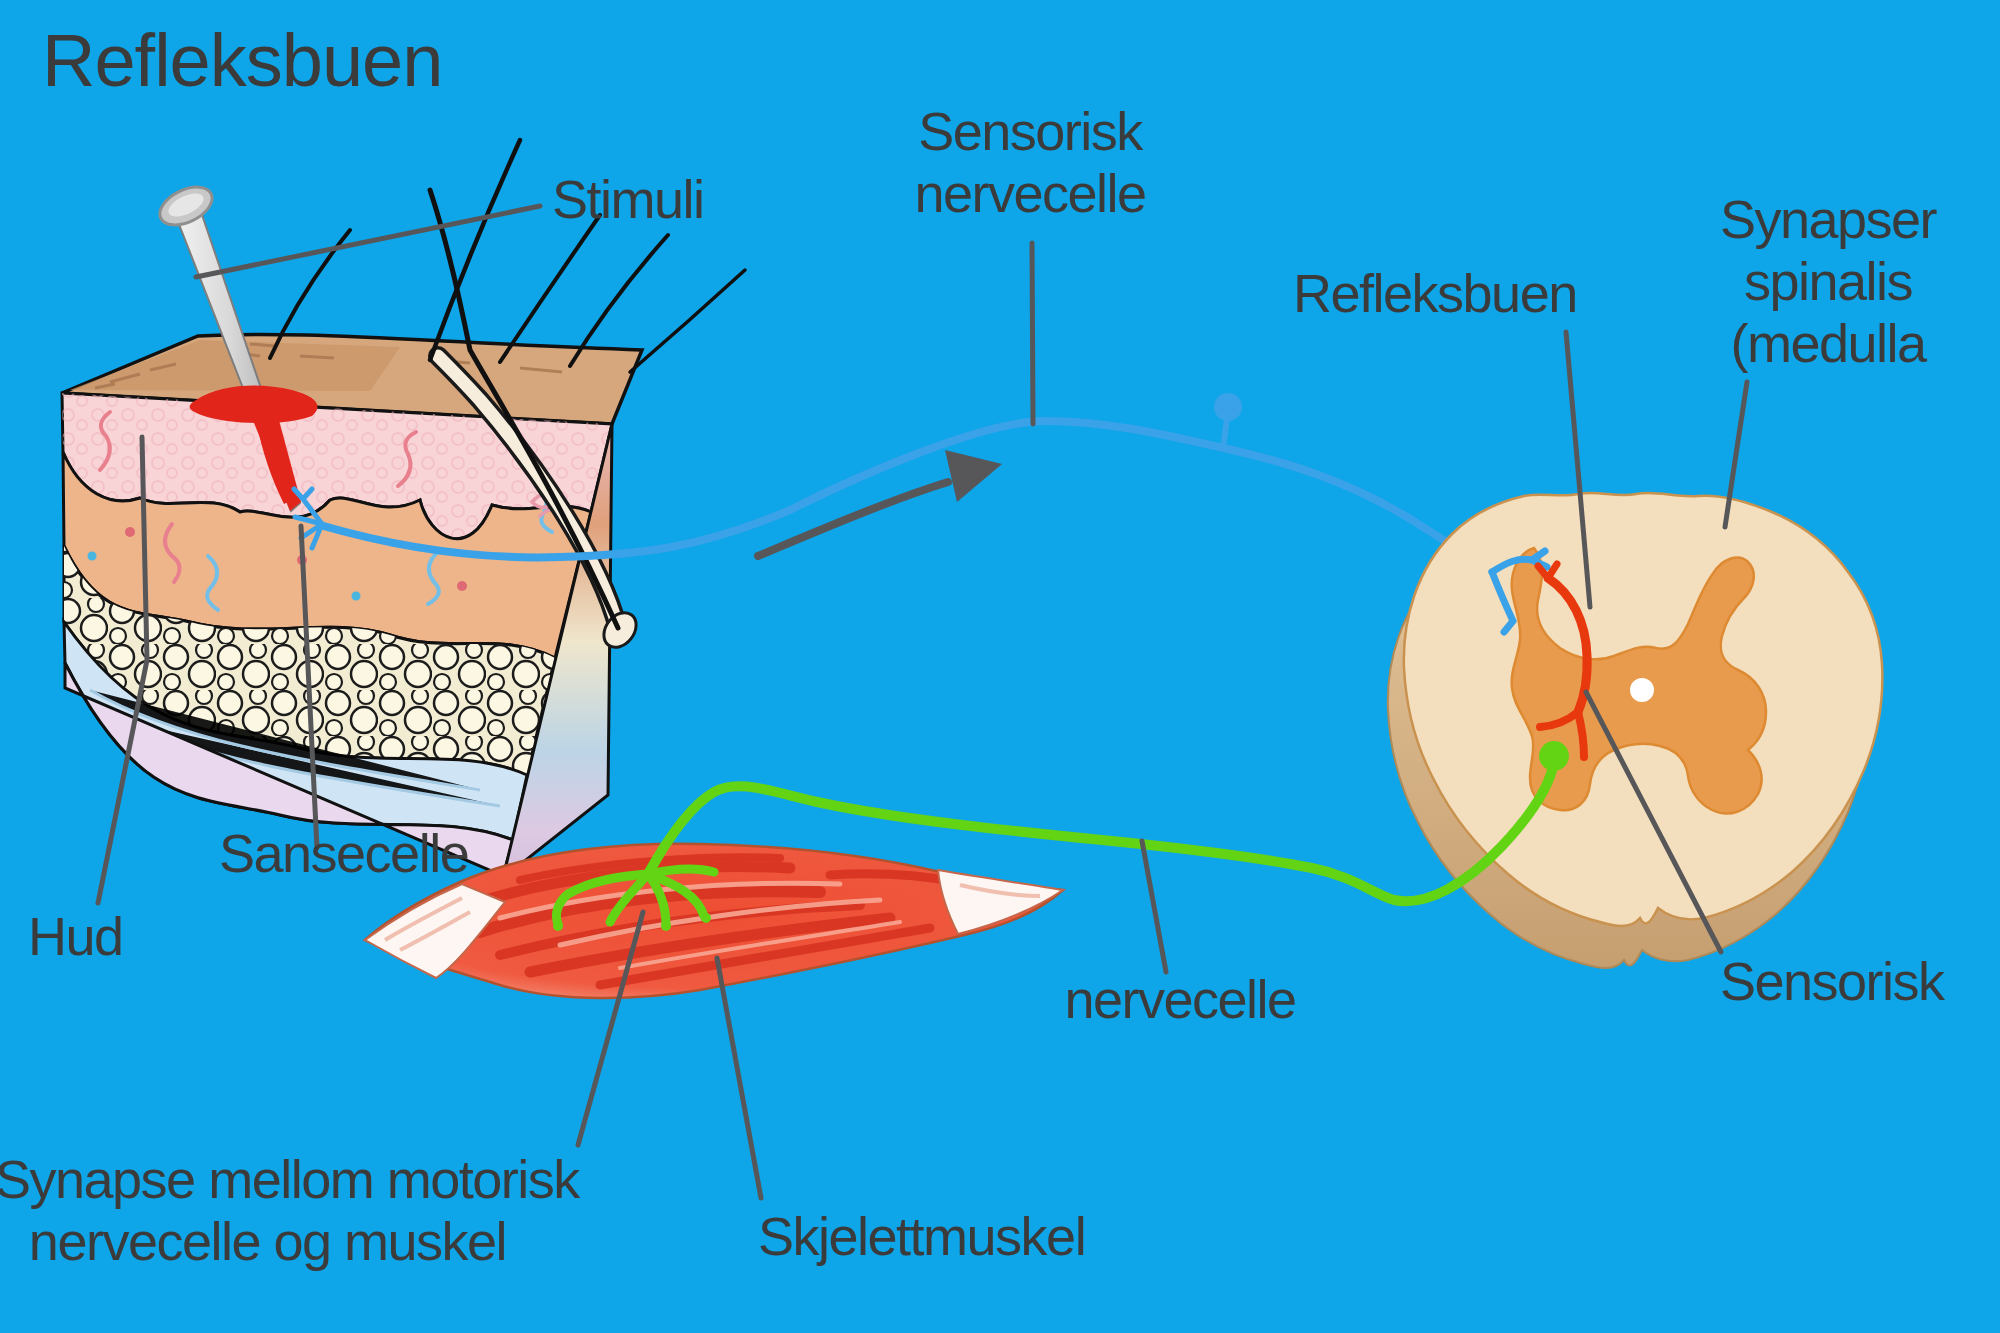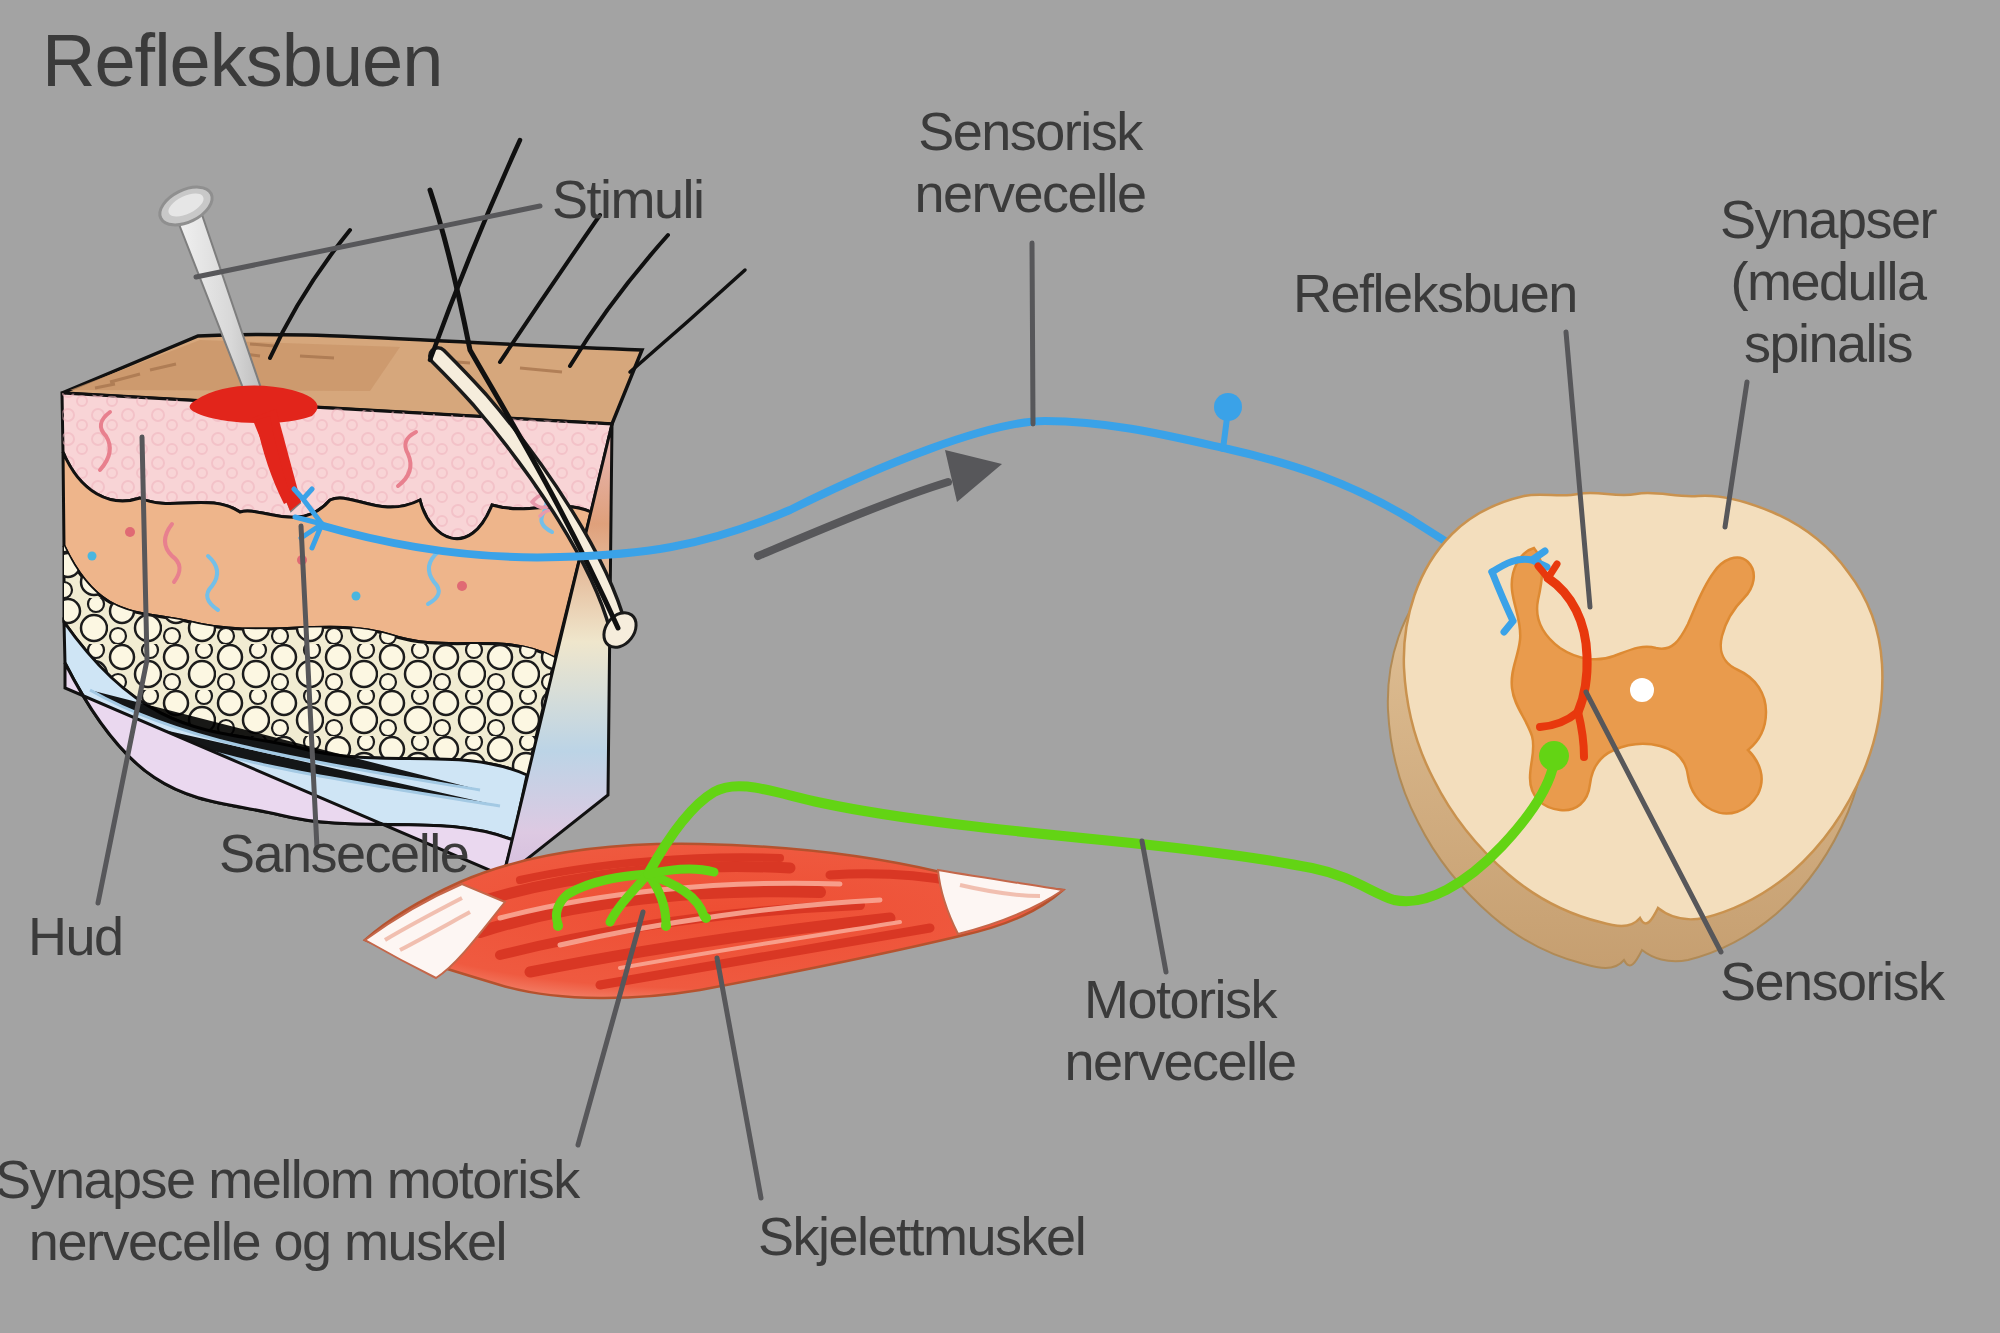--- a/index.html
+++ b/index.html
@@ -1,16 +1,16 @@
 <!DOCTYPE html>
 <html><head>
 <meta charset="utf-8">
 <style>
   html,body{margin:0;padding:0;background:#fff;}
-  #stage{position:relative;width:2000px;height:1333px;background:#a3a3a3;overflow:hidden;
+  #stage{position:relative;width:2000px;height:1333px;background:#0ea5e9;overflow:hidden;
          font-family:"Liberation Sans",sans-serif;color:#3b3b3b;}
   #art{position:absolute;left:0;top:0;width:2000px;height:1333px;}
   .lbl{position:absolute;font-size:54px;line-height:62px;letter-spacing:-1.5px;
        color:#3b3b3b;white-space:nowrap;}
   .lbl.center{text-align:center;}
   #l-title{left:42px;top:22px;font-size:74px;line-height:78px;letter-spacing:-1px;}
   #l-stimuli{left:552px;top:168px;}
   #l-sensory{left:830px;top:100px;width:400px;}
   #l-internevron{left:1293px;top:262px;}
   #l-ryggrad{left:1668px;top:188px;width:320px;}
@@ -246,28 +246,27 @@
 
   <div class="lbl" id="l-title">Refleksbuen</div>
   <div class="lbl" id="l-stimuli">Stimuli</div>
   <div class="lbl center" id="l-sensory">
     <div>Sensorisk</div>
     <div>nervecelle</div>
   </div>
   <div class="lbl" id="l-internevron">Refleksbuen</div>
   <div class="lbl center" id="l-ryggrad">
     <div>Synapser</div>
+    <div>spinalis</div>
     <div>(medulla</div>
-    <div>spinalis</div>
   </div>
   <div class="lbl" id="l-hud">Hud</div>
   <div class="lbl" id="l-sansecelle">Sansecelle</div>
   <div class="lbl" id="l-synapser">Sensorisk</div>
   <div class="lbl center" id="l-motor">
-    <div>Motorisk</div>
     <div>nervecelle</div>
   </div>
   <div class="lbl center" id="l-synapse-muscle">
     <div>Synapse mellom motorisk</div>
     <div>nervecelle og muskel</div>
   </div>
   <div class="lbl" id="l-skjelettmuskel">Skjelettmuskel</div>
 </div>
 
 </body></html>

